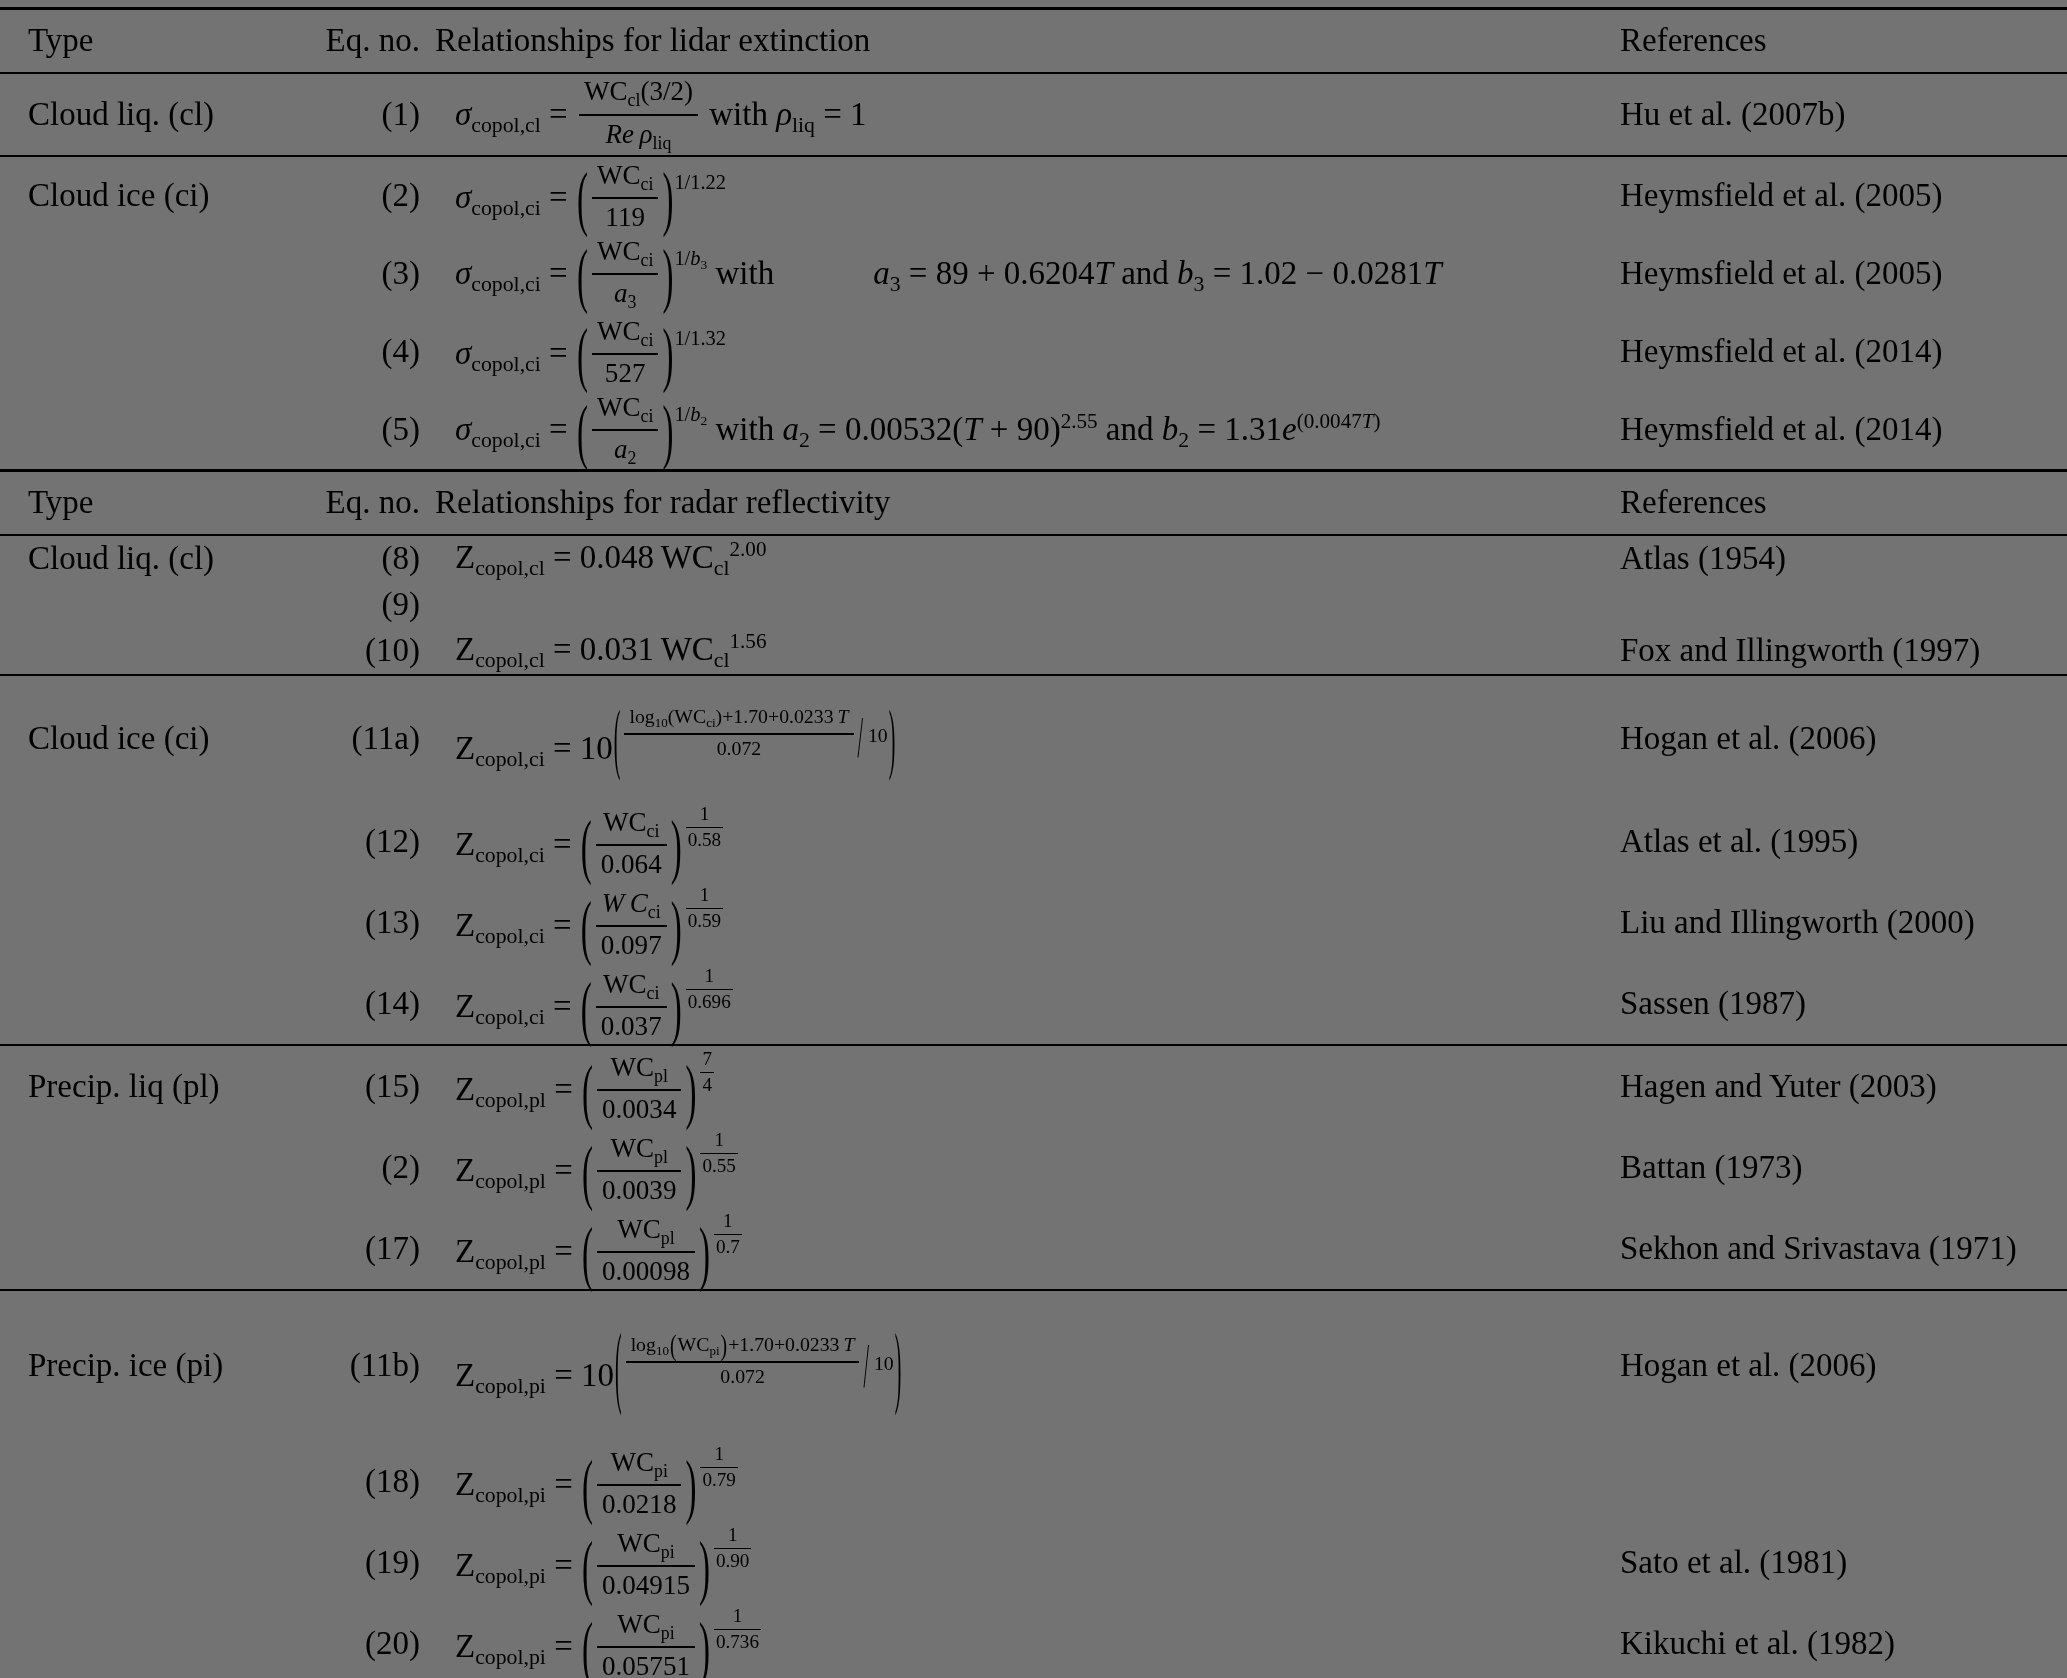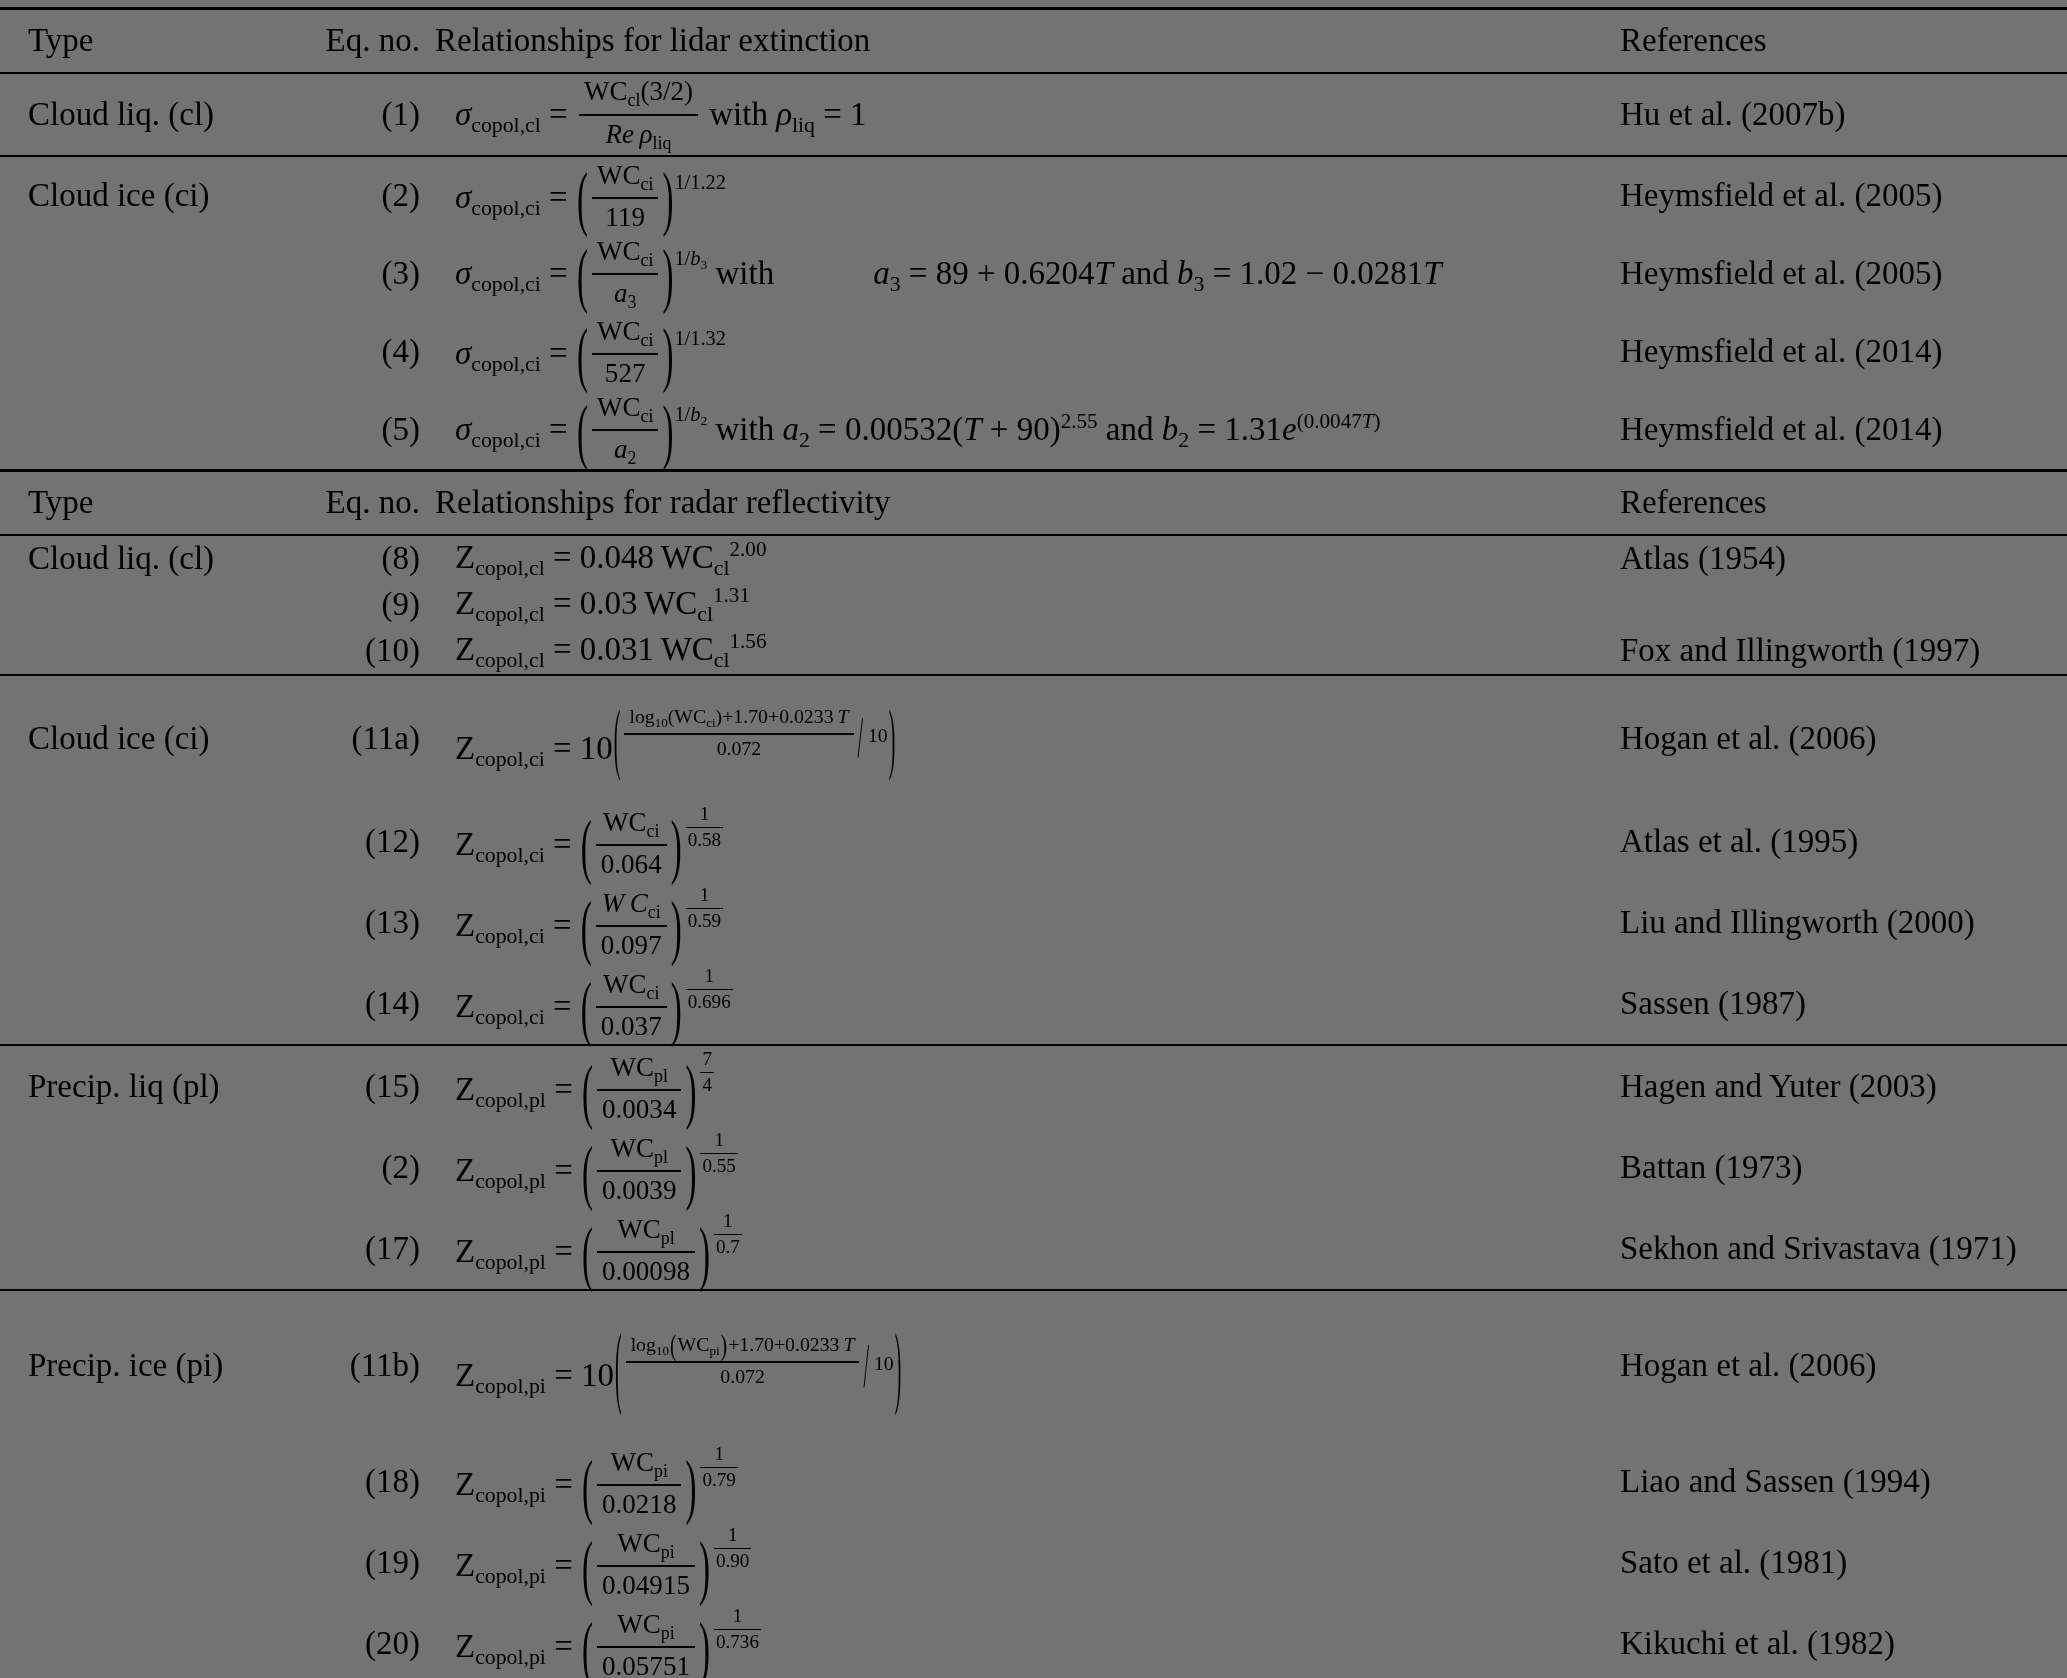--- a/index.html
+++ b/index.html
@@ -102,21 +102,20 @@
       <div class="group">
         <div class="row r-sm">
           <div class="c type">Cloud liq. (cl)</div>
           <div class="c eq">(8)</div>
           <div class="c form"><span class="formula">Z<span class="m-sub">copol,cl</span> = 0.048 WC<span class="m-sub">cl</span><span class="m-sup">2.00</span></span></div>
           <div class="c ref">Atlas (1954)</div>
         </div>
         <div class="row r-sm">
           <div class="c type"></div>
           <div class="c eq">(9)</div>
-          <div class="c form"><span class="formula">Z<span class="m-sub">copol,cl</span> = 0.03 WC<span class="m-sub">cl</span><span class="m-sup">1.31</span></span></div>
         </div>
         <div class="row r-sm">
           <div class="c type"></div>
           <div class="c eq">(10)</div>
           <div class="c form"><span class="formula">Z<span class="m-sub">copol,cl</span> = 0.031 WC<span class="m-sub">cl</span><span class="m-sup">1.56</span></span></div>
           <div class="c ref">Fox and Illingworth (1997)</div>
         </div>
       </div>
 
       <div class="group">
@@ -171,21 +170,20 @@
         <div class="row r-xxl">
           <div class="c type">Precip. ice (pi)</div>
           <div class="c eq">(11b)</div>
           <div class="c form"><span class="formula">Z<span class="m-sub">copol,pi</span> = 10<span class="m-xe"><span class="m-big" style="--z: 4.6;">(</span><span class="m-frac"><span class="num">log<span class="m-sub">10</span><span class="m-big" style="--z: 1.5;">(</span>WC<span class="m-sub">pi</span><span class="m-big" style="--z: 1.5;">)</span>+1.70+0.0233 <span class="m-i">T</span></span><span class="den">0.072</span></span><span class="m-big" style="--z: 3.2;">/</span> 10<span class="m-big" style="--z: 4.6;">)</span></span></span></div>
           <div class="c ref">Hogan et al. (2006)</div>
         </div>
         <div class="row r-lg">
           <div class="c type"></div>
           <div class="c eq">(18)</div>
           <div class="c form"><span class="formula">Z<span class="m-sub">copol,pi</span> = <span class="m-big" style="--z: 2.2;">(</span><span class="m-frac"><span class="num">WC<span class="m-sub">pi</span></span><span class="den">0.0218</span></span><span class="m-big" style="--z: 2.2;">)</span><span class="m-xf"><span class="m-frac"><span class="num">1</span><span class="den">0.79</span></span></span></span></div>
-          <div class="c ref">Liao and Sassen (1994)</div>
         </div>
         <div class="row r-lg">
           <div class="c type"></div>
           <div class="c eq">(19)</div>
           <div class="c form"><span class="formula">Z<span class="m-sub">copol,pi</span> = <span class="m-big" style="--z: 2.2;">(</span><span class="m-frac"><span class="num">WC<span class="m-sub">pi</span></span><span class="den">0.04915</span></span><span class="m-big" style="--z: 2.2;">)</span><span class="m-xf"><span class="m-frac"><span class="num">1</span><span class="den">0.90</span></span></span></span></div>
           <div class="c ref">Sato et al. (1981)</div>
         </div>
         <div class="row r-lg">
           <div class="c type"></div>
           <div class="c eq">(20)</div>

